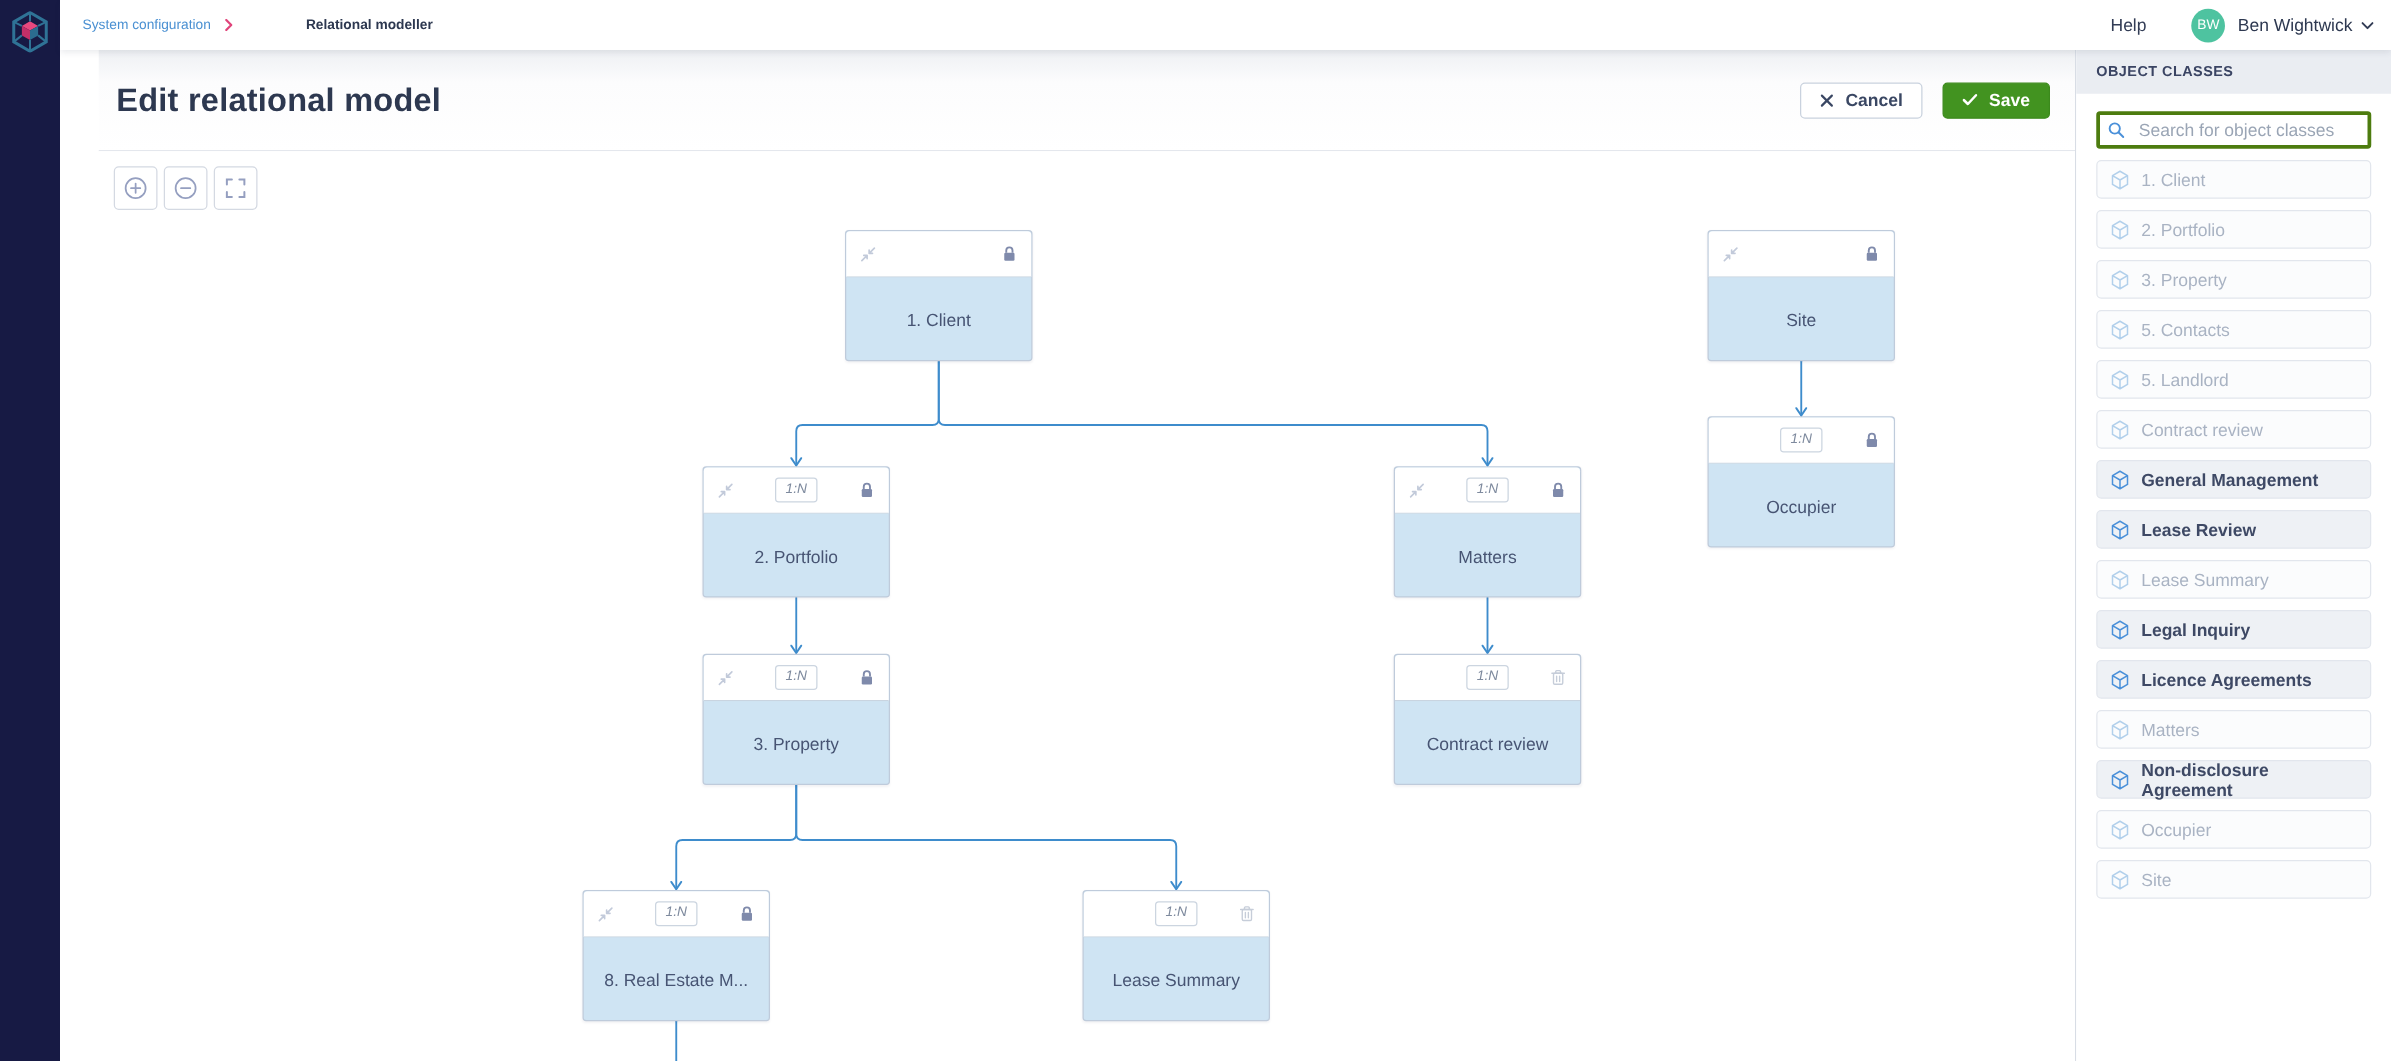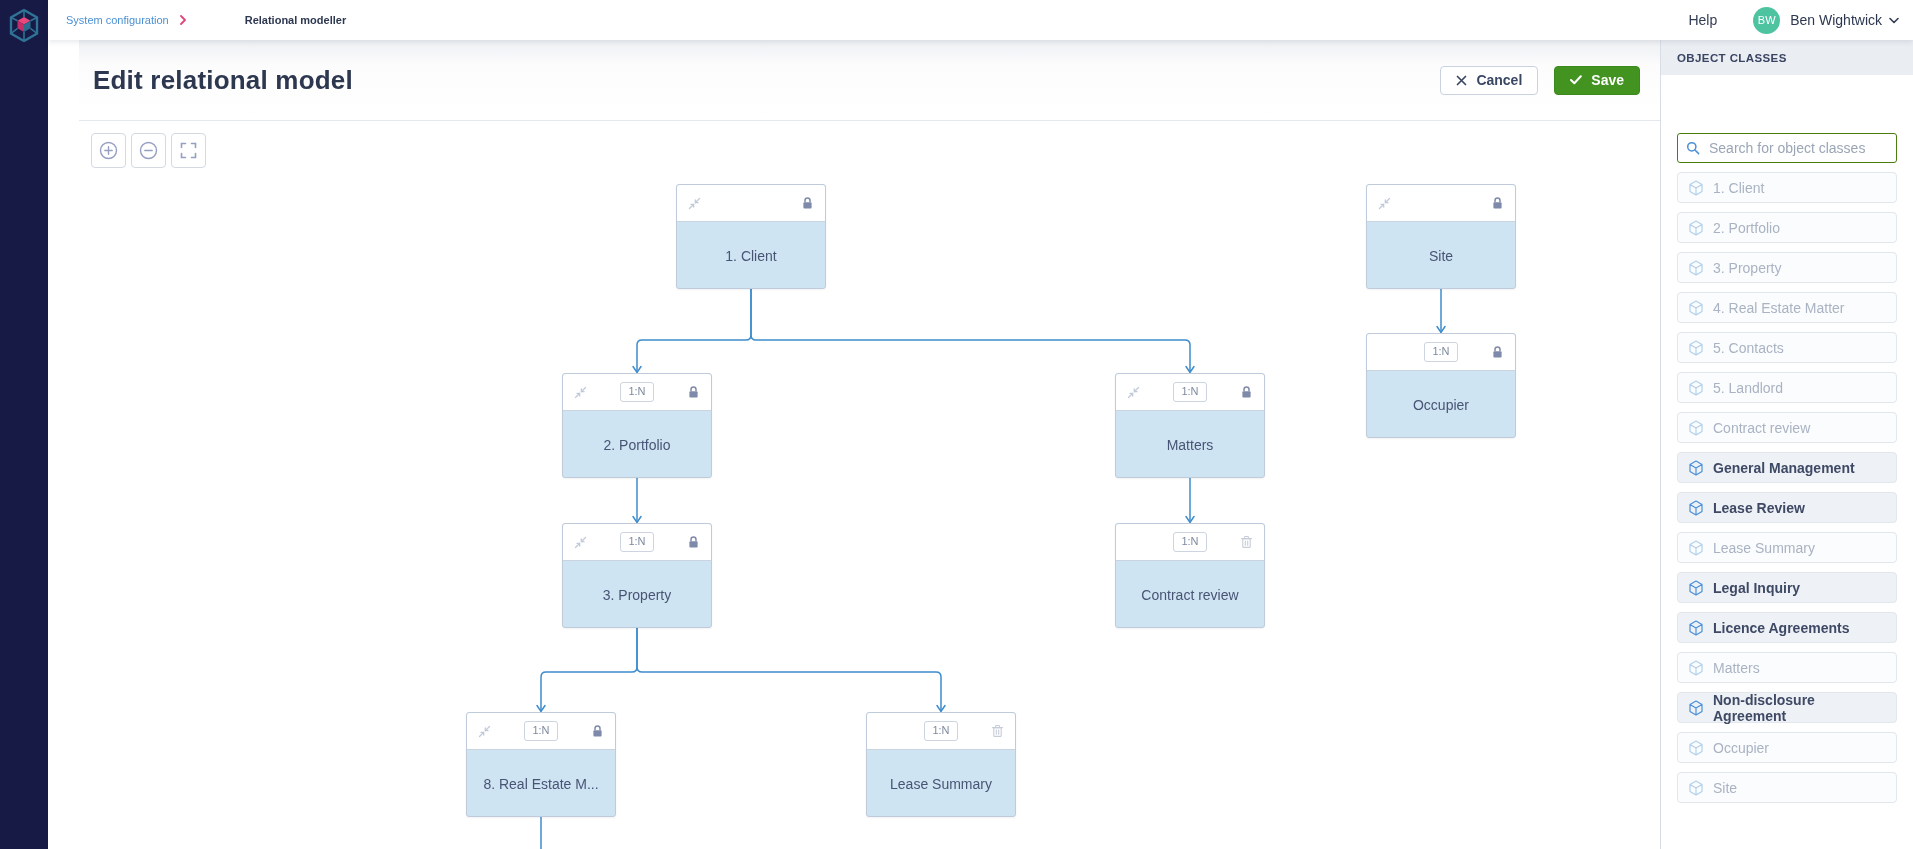--- a/index.html
+++ b/index.html
@@ -45,37 +45,37 @@
   
   .canvas { position:relative; flex:1; background:#fff; overflow:hidden; }
   .zoom-controls { position:absolute; left:12px; top:12px; display:flex; gap:5px; z-index:4; }
   .zbtn { width:35px; height:35px; background:#fff; border:1px solid #d4d9e2; border-radius:4px;
     display:flex; align-items:center; justify-content:center; cursor:pointer; }
   svg.edges { position:absolute; left:0; top:0; z-index:1; }
   .node { position:absolute; width:150px; height:105px; border:1px solid #bfcbdb; border-radius:3px;
     background:#cfe4f3; z-index:2; box-shadow:0 1px 2px rgba(30,40,70,.06); cursor:grab; }
   .node-header { height:37px; background:#fff; border-bottom:1px solid #c9d4e0;
     border-radius:3px 3px 0 0; display:grid; grid-template-columns:20px 1fr 20px;
-    align-items:center; padding:0 11px; }
+    align-items:center; padding:0 11px;font-style:italic; }
   .node-header .mid { display:flex; justify-content:center; }
   .node-header .right { display:flex; justify-content:flex-end; }
   .badge { font-size:11px; color:#7e8a9e; background:#fff; border:1px solid #ccd5e0;
     border-radius:3px; padding:2px 7px; line-height:1.2; }
   .node-body { height:67px; display:flex; align-items:center; justify-content:center; padding:0 8px; }
   .node-label { font-size:14px; color:#475473; white-space:nowrap; overflow:hidden;
     text-overflow:ellipsis; }
 
   
-  .panel { flex:1; background:#fff; display:flex; flex-direction:column; min-width:0;gap:44px; }
+  .panel { flex:1; background:#fff; display:flex; flex-direction:column; min-width:0; }
   .panel-titlebar { height:35px; background:#eaedf2; display:flex; align-items:center;
     padding:0 16px; }
   .panel-title { font-size:11.5px; font-weight:700; letter-spacing:.4px; color:#3a4463; }
   .panel-body { padding:14px 16px 0 16px; flex:1; overflow:hidden; }
   .search { position:relative; height:30px; margin-bottom:9px; }
-  .search input { width:100%; height:30px; border:1px solid #4d7c0f; border-radius:3px;
+  .search input { width:100%; height:30px; border:3px solid #4d7c0f; border-radius:3px;
     padding:0 10px 0 31px; font-size:14px; color:#3a4560; outline:none;
     font-family:"Liberation Sans", sans-serif; }
   .search input::placeholder { color:#9aa5b5; }
   .search .mag { position:absolute; left:9px; top:8px; }
   .obj-list { display:flex; flex-direction:column; gap:9px; }
   .obj-item { height:31px; border:1px solid #e2e6ed; border-radius:4px; display:flex;
     align-items:center; gap:9px; padding:0 10px; font-size:14px; }
   .obj-item.enabled { background:#eef1f5; color:#3e4965; font-weight:700; cursor:grab; }
   .obj-item.disabled { background:#fbfcfd; color:#a9b3c3; font-weight:400; }
   .obj-item.enabled svg { color:#4a90d9; }
@@ -398,28 +398,20 @@
                   </svg>
                 </span>
                 <span>3. Property</span>
               </div>
               <div class="obj-item disabled">
                 <span style="display:flex">
                   <svg width="16" height="16" viewBox="0 0 16 16" style="color:#b2d0eb">
                     <path d="M8 1 L14 4.5 V11.5 L8 15 L2 11.5 V4.5 Z M2 4.5 L8 8 L14 4.5 M8 8 V15" fill="none" stroke="currentColor" stroke-width="1.2" stroke-linejoin="round"></path>
                   </svg>
                 </span>
-                <span>4. Real Estate Matter</span>
-              </div>
-              <div class="obj-item disabled">
-                <span style="display:flex">
-                  <svg width="16" height="16" viewBox="0 0 16 16" style="color:#b2d0eb">
-                    <path d="M8 1 L14 4.5 V11.5 L8 15 L2 11.5 V4.5 Z M2 4.5 L8 8 L14 4.5 M8 8 V15" fill="none" stroke="currentColor" stroke-width="1.2" stroke-linejoin="round"></path>
-                  </svg>
-                </span>
                 <span>5. Contacts</span>
               </div>
               <div class="obj-item disabled">
                 <span style="display:flex">
                   <svg width="16" height="16" viewBox="0 0 16 16" style="color:#b2d0eb">
                     <path d="M8 1 L14 4.5 V11.5 L8 15 L2 11.5 V4.5 Z M2 4.5 L8 8 L14 4.5 M8 8 V15" fill="none" stroke="currentColor" stroke-width="1.2" stroke-linejoin="round"></path>
                   </svg>
                 </span>
                 <span>5. Landlord</span>
               </div>

